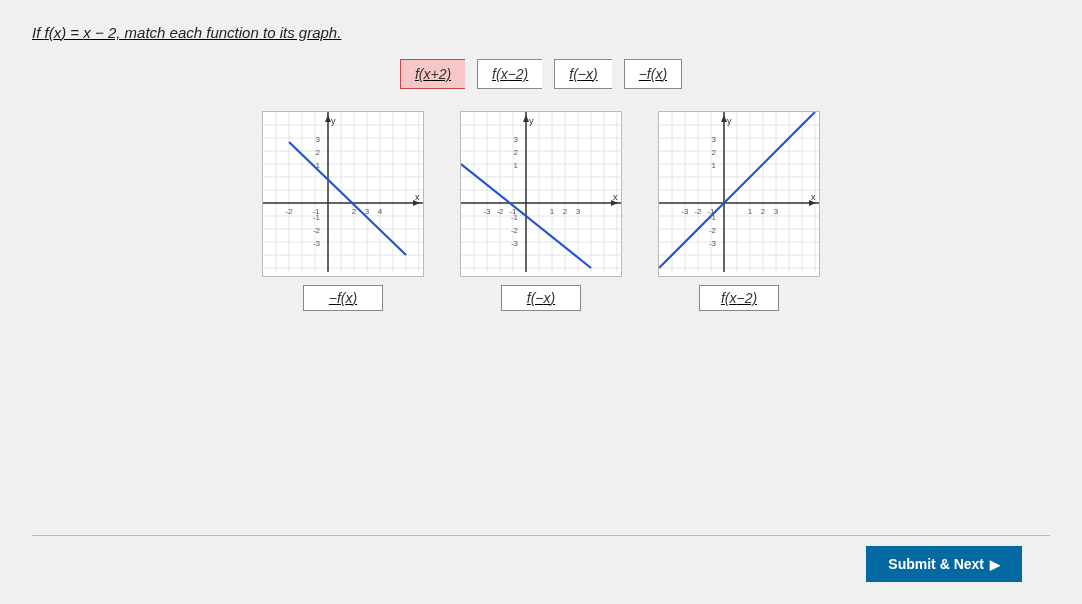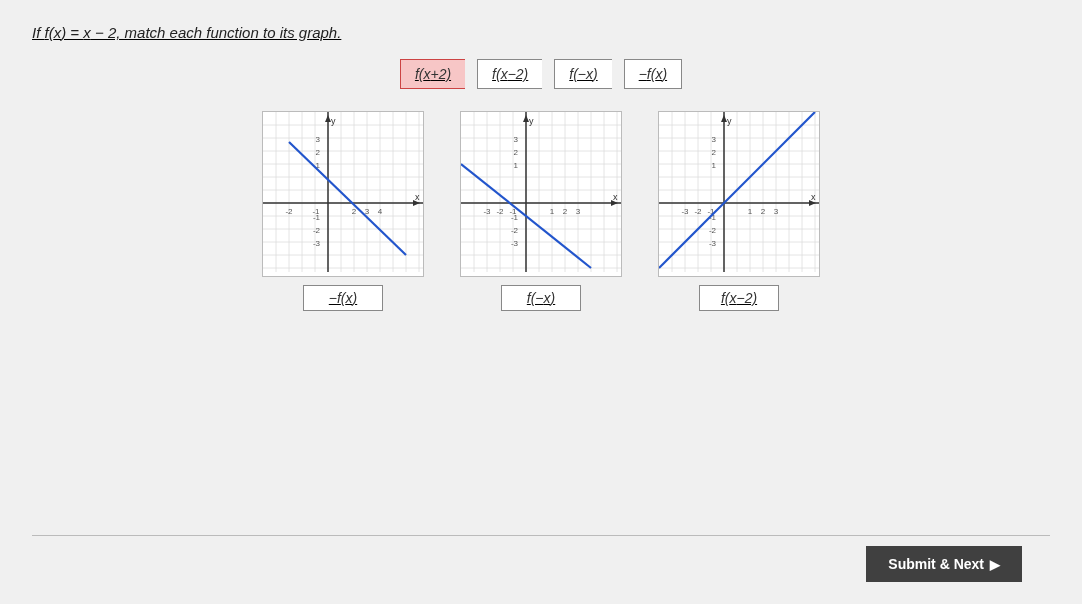--- a/index.html
+++ b/index.html
@@ -83,21 +83,21 @@
       bottom: 68px;
       left: 32px;
       right: 32px;
       height: 1px;
       background: #bbb;
     }
     .submit-btn {
       position: absolute;
       bottom: 22px;
       right: 60px;
-      background: #404040;
+      background: #0369a1;
       color: #fff;
       border: none;
       padding: 10px 22px;
       font-size: 14px;
       cursor: pointer;
       display: flex;
       align-items: center;
       gap: 6px;
       font-weight: bold;
     }

